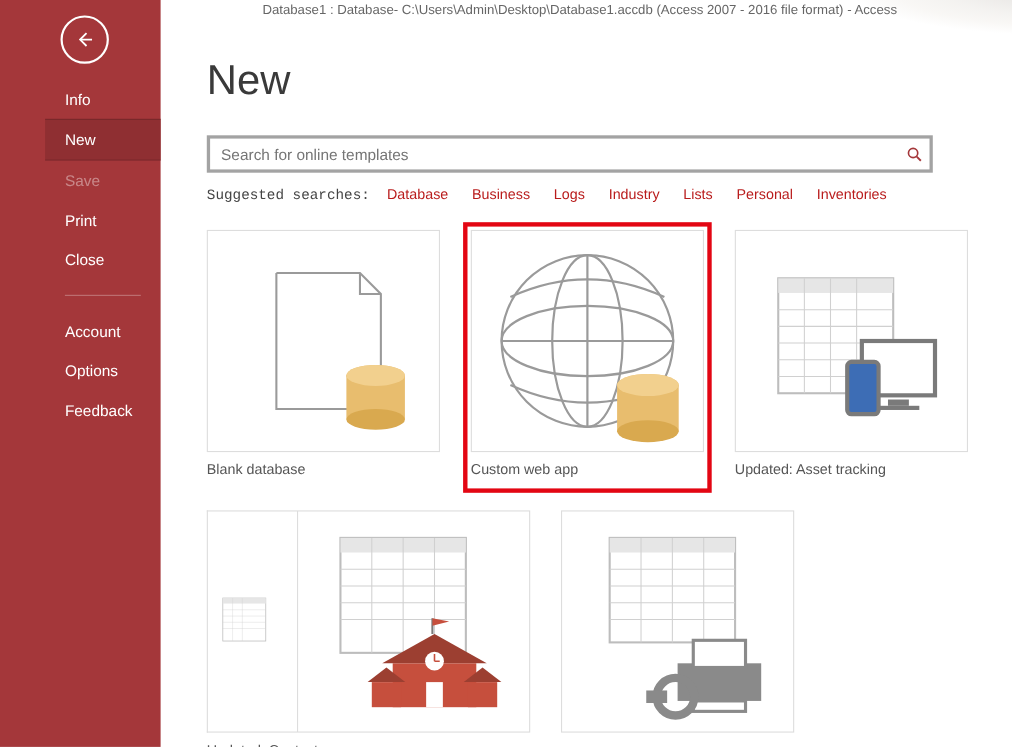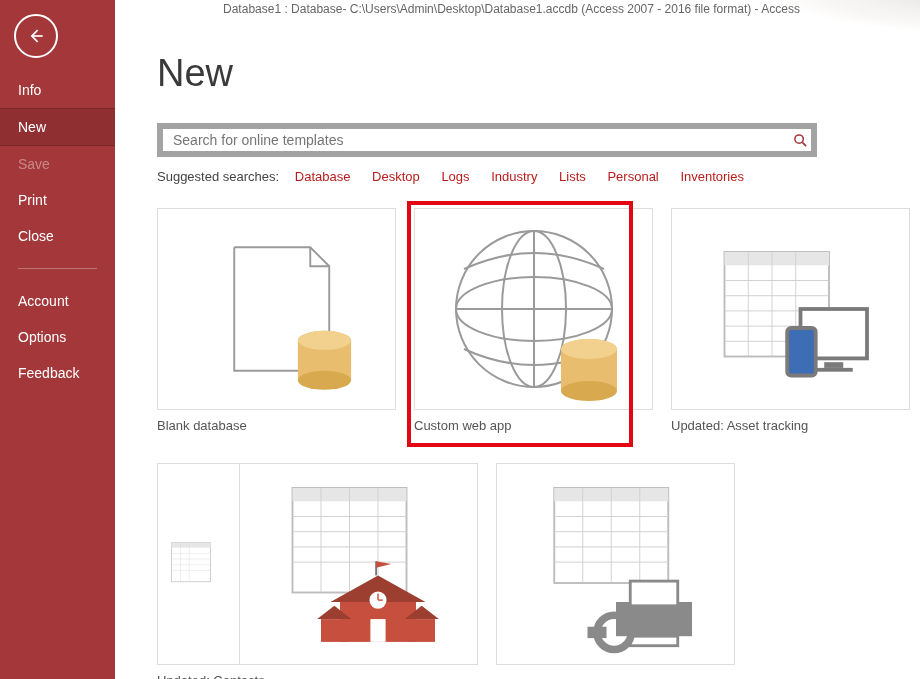--- a/index.html
+++ b/index.html
@@ -14,26 +14,27 @@
     overflow: hidden;
   }
   .app {
     display: flex;
     width: 100%;
     height: 100%;
     position: relative;
   }
   
   .sidebar {
-    width: 115px;
+    width: 105px;
     background: #a4373a; 
     color: #fff;
     display: flex;
     flex-direction: column;
     flex-shrink: 0;
+    padding-left: 41px;
   }
   .back-btn {
     width: 40px; height: 40px;
     border: 2px solid #fff;
     border-radius: 50%;
     margin: 14px 0 14px 14px;
     display: flex; align-items: center; justify-content: center;
     cursor: pointer;
   }
   .back-btn svg { width: 20px; height: 20px; }
@@ -87,52 +88,52 @@
     position: relative;
     width: 660px;
     margin-bottom: 12px;
   }
   .search-input {
     width: 100%;
     box-sizing: border-box;
     height: 34px;
     padding: 4px 36px 4px 10px;
     font-size: 14px;
-    border: 6px solid #a3a3a3;
+    border: 3px solid #a3a3a3;
     outline: none;
     color:#666;
   }
   .search-btn {
     position: absolute;
     right: 0; top: 0;
     width: 34px; height: 34px;
     display: flex; align-items: center; justify-content: center;
     cursor: pointer;
   }
   .search-btn svg { width:15px; height:15px; }
   .suggested {
     font-size: 13px;
     color: #444;
     margin-bottom: 24px;
   }
-  .suggested .lbl { margin-right: 12px; }
+  .suggested .lbl { margin-right: 12px; font-family: Liberation Mono, monospace; }
   .suggested .sug {
     margin-right: 18px;
     cursor: pointer;
     color:#b91c1c;
   }
 
   .templates {
     display: flex;
     flex-wrap: wrap;
     width: 790px;
   }
   .tpl {
-    width: 239px;
-    margin-right: 18px;
+    width: 212px;
+    margin-right: 28px;
     margin-bottom: 30px;
     flex-shrink:0;
     cursor:pointer;
   }
   .tpl.last-col { width: 82px; margin-right:0; } 
   .thumb {
     height: 200px;
     border: 1px solid #ddd;
     background: #fff;
     position: relative;
@@ -193,21 +194,21 @@
         <svg viewBox="0 0 16 16">
           <circle cx="6.5" cy="6.5" r="4.5" fill="none" stroke="#a4373a" stroke-width="1.6"></circle>
           <line x1="10" y1="10" x2="14" y2="14" stroke="#a4373a" stroke-width="1.8"></line>
         </svg>
       </div>
     </div>
 
     <div class="suggested">
       <span class="lbl">Suggested searches:</span>
       <span class="sug">Database</span>
-      <span class="sug">Desktop</span>
+      <span class="sug">Business</span>
       <span class="sug">Logs</span>
       <span class="sug">Industry</span>
       <span class="sug">Lists</span>
       <span class="sug">Personal</span>
       <span class="sug">Inventories</span>
     </div>
 
     <div class="templates">
 
       <div class="tpl">

